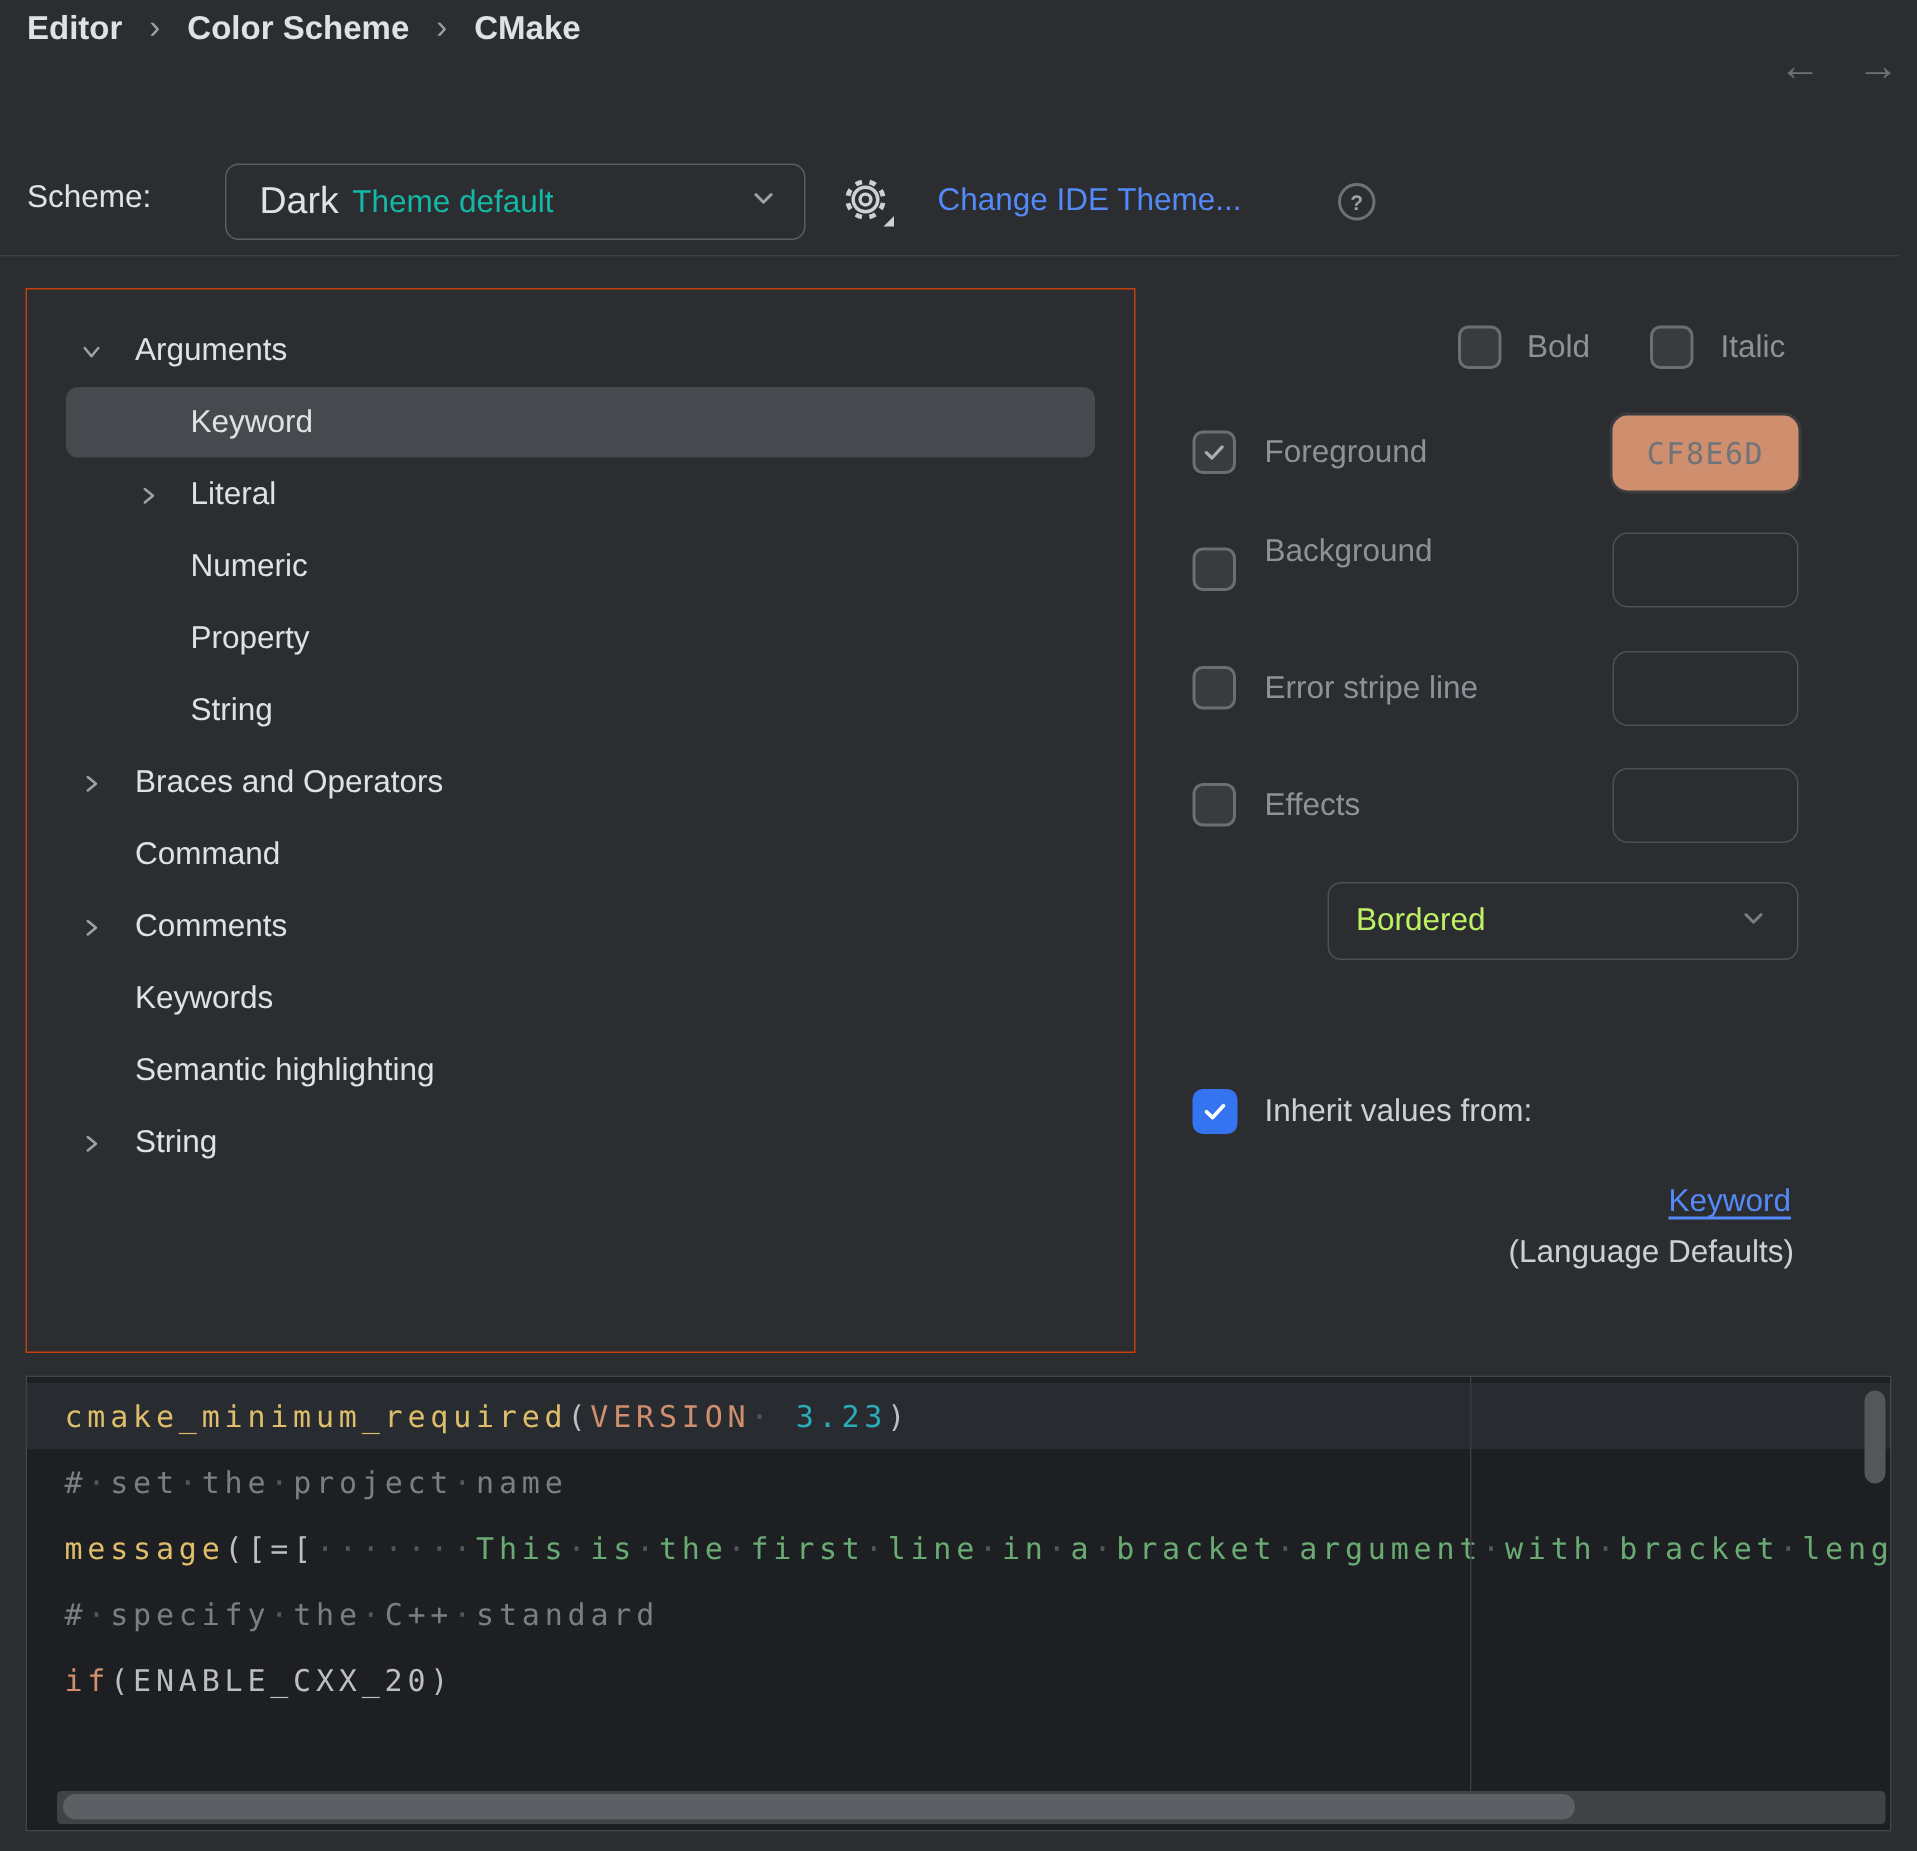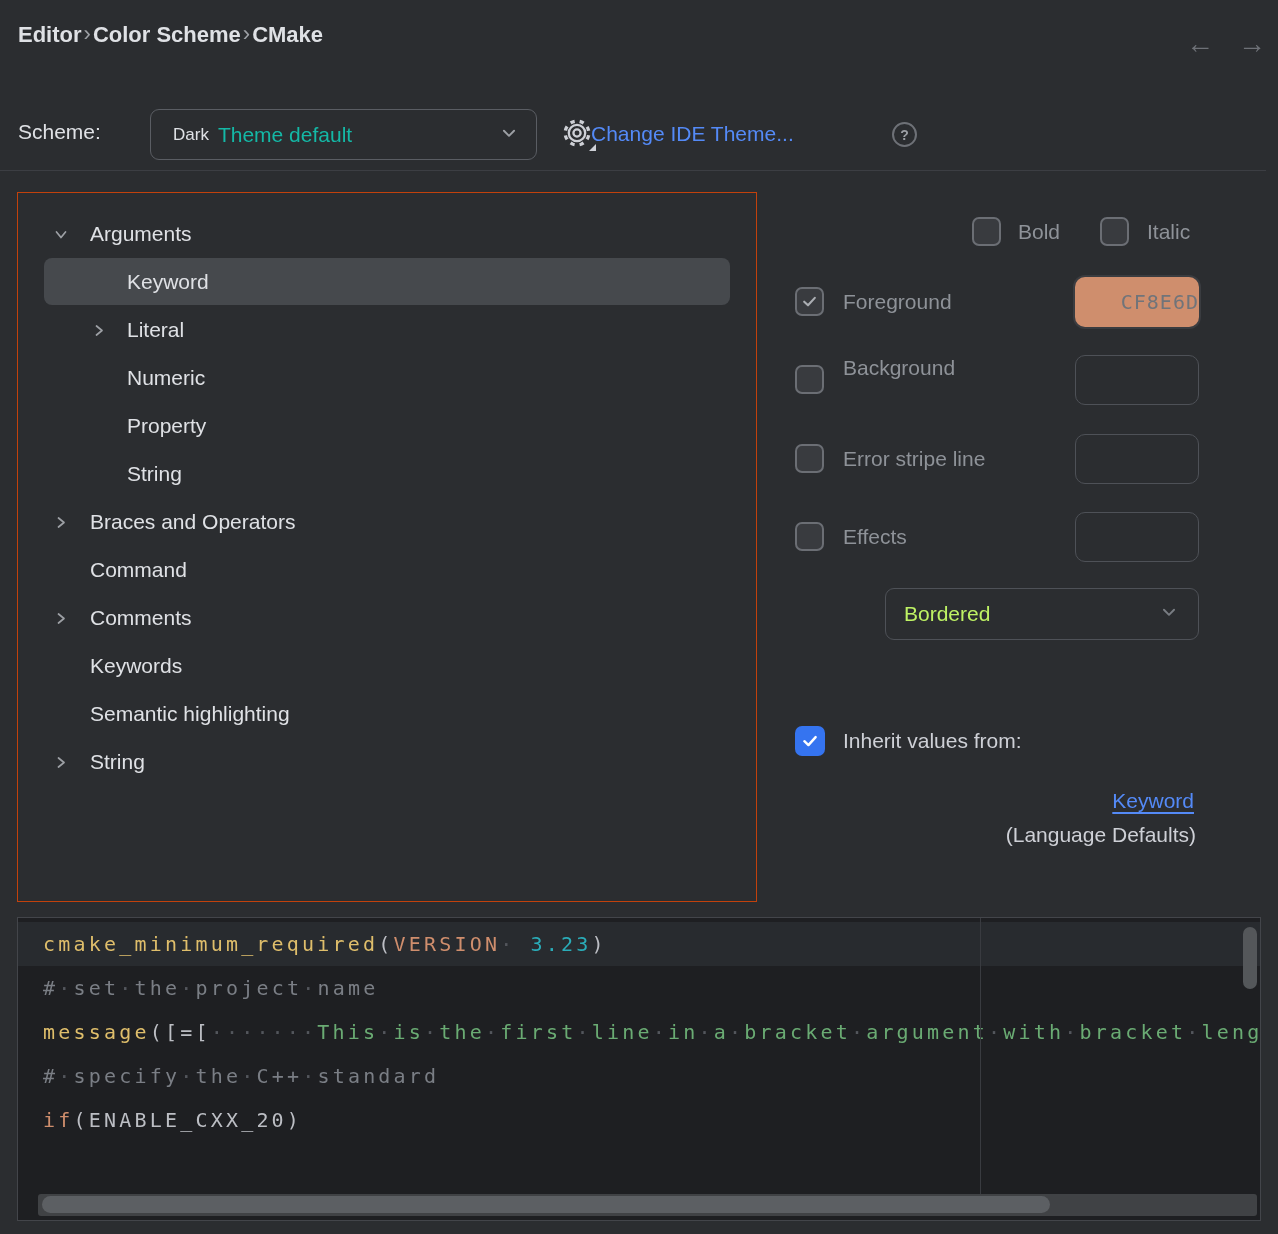--- a/index.html
+++ b/index.html
@@ -5,34 +5,34 @@
   html,body{margin:0;padding:0;}
   body{
     width:1278px;height:1234px;position:relative;overflow:hidden;
     background:#2B2D30;color:#DFE1E5;
     font-family:"Liberation Sans",sans-serif;
     -webkit-font-smoothing:antialiased;
   }
   .abs{position:absolute;}
 
   
-  .breadcrumb{left:18px;top:22px;font-size:22px;font-weight:700;display:flex;align-items:center;gap:2px;}
+  .breadcrumb{left:18px;top:6px;font-size:22px;font-weight:700;display:flex;align-items:center;gap:18px;}
   .crumb{color:#DFE1E5;cursor:default;}
   .crumb-sep{color:#9DA0A5;font-weight:400;font-size:22px;transform:translateY(-1px);}
   .nav-arrow{font-size:28px;color:#6E7177;line-height:28px;}
   .scheme-label{left:18px;top:120px;font-size:21px;}
   .selectbox{box-sizing:border-box;border:1px solid #5A5D63;border-radius:9px;display:flex;align-items:center;}
   .scheme-select{left:150px;top:109px;width:387px;height:51px;padding:0 18px 0 22px;}
-  .scheme-primary{font-size:17px;color:#DFE1E5;}
+  .scheme-primary{font-size:25px;color:#DFE1E5;}
   .scheme-secondary{font-size:21px;color:#14b8a6;margin-left:9px;flex:1;white-space:nowrap;overflow:hidden;}
   .select-chev{margin-left:auto;flex:none;}
   .gear-wrap{left:562px;top:118px;width:32px;height:32px;}
   .gear-tri{position:absolute;right:-2px;bottom:-1px;width:0;height:0;border-left:7px solid transparent;border-bottom:7px solid #CED0D6;}
   .link{color:#548AF7;font-size:21px;cursor:pointer;}
-  .change-theme{left:591px;top:122px;}
+  .change-theme{left:625px;top:122px;}
   .help-circle{left:892px;top:122px;width:25px;height:25px;border:2px solid #6E7177;border-radius:50%;box-sizing:border-box;
     display:flex;align-items:center;justify-content:center;font-size:14px;font-weight:700;color:#9DA0A5;}
   .divider{left:0;top:170px;width:1266px;height:1px;background:#3C3E43;}
 
   
   .tree-panel{left:17px;top:192px;width:740px;height:710px;border:1px solid #c2410c;box-sizing:border-box;padding-top:17px;}
   .tree-row{height:48px;display:flex;align-items:center;position:relative;font-size:21px;color:#DFE1E5;cursor:default;}
   .sel-bg{position:absolute;left:26px;right:26px;top:0;bottom:1px;background:#46494D;border-radius:8px;}
   .chev-slot{width:16px;height:16px;margin-left:35px;position:relative;z-index:1;display:flex;align-items:center;justify-content:center;}
   .tree-row.lvl1 .chev-slot{margin-left:73px;}
@@ -40,21 +40,21 @@
   .tree-row.lvl1 .tree-label{margin-left:20px;}
   .chev.down{transform:rotate(90deg);}
 
   
   .cb{position:absolute;width:29px;height:29px;box-sizing:border-box;border:2px solid #6B6E74;border-radius:7px;background:#393B3F;
     display:flex;align-items:center;justify-content:center;}
   .cb.blue{width:30px;height:30px;border:none;background:#3574F0;}
   .ctl-label{position:absolute;font-size:21px;color:#8E9298;white-space:nowrap;}
   .swatch{position:absolute;width:124px;height:50px;box-sizing:border-box;border:1px solid #4E5157;border-radius:10px;
     display:flex;align-items:center;justify-content:center;}
-  .swatch.filled{border:none;box-shadow:0 0 0 2px #3A3C40;justify-content:flex-end;}
+  .swatch.filled{border:none;box-shadow:0 0 0 2px #3A3C40;}
   .swatch-text{font-family:"DejaVu Sans Mono",monospace;font-size:20px;color:#70747A;letter-spacing:1px;}
   .effects-select{left:885px;top:588px;width:314px;height:52px;padding:0 20px 0 18px;border-color:#4E5157;}
   .effects-value{font-size:21px;color:#bef264;flex:1;}
   .inherit-label{left:843px;top:729px;font-size:21px;color:#CED0D6;position:absolute;white-space:nowrap;}
   .keyword-link{position:absolute;right:84px;top:789px;font-size:21px;text-decoration:underline;text-underline-offset:4px;}
   .lang-note{position:absolute;right:82px;top:823px;font-size:21px;color:#CED0D6;}
 
   
   .code-panel{left:17px;top:917px;width:1244px;height:304px;box-sizing:border-box;border:1px solid #43454A;background:#1E1F22;overflow:hidden;}
   #code-lines{position:absolute;left:0;top:4px;right:0;}

